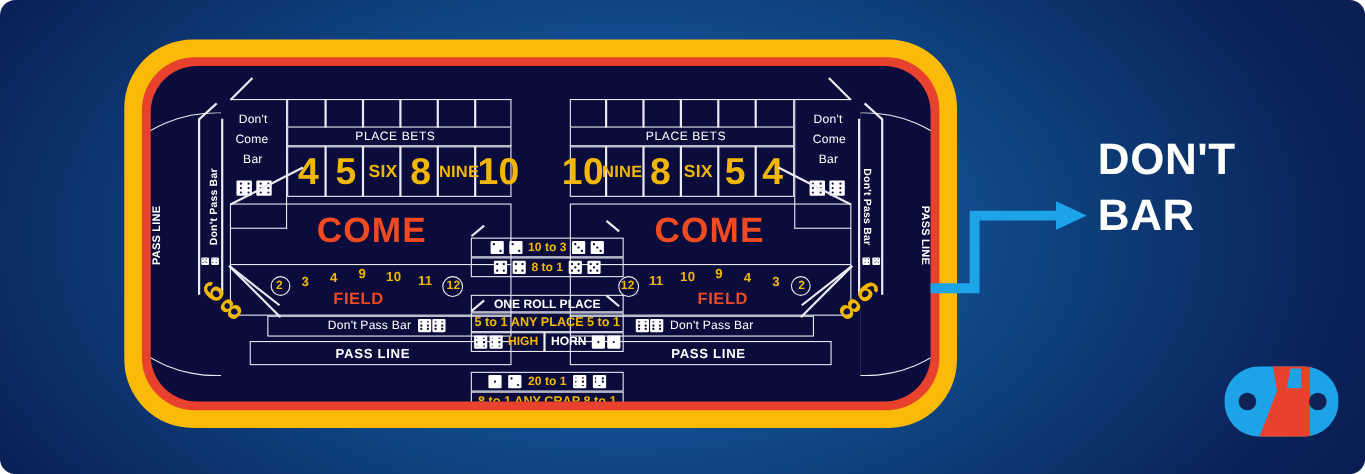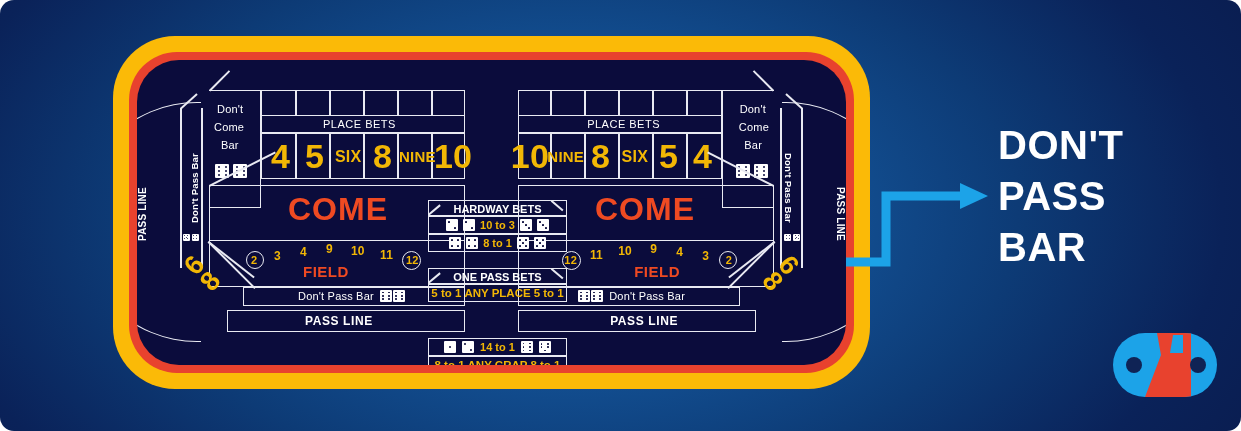--- a/index.html
+++ b/index.html
@@ -349,21 +349,20 @@
               <i style="width:1.6px;height:1.6px;left:8px;top:8.4px;"></i>
             </span>
           </div>
 
           <div style="position:absolute; left:90px; top:250px; width:238px; height:22px; border:1.6px solid #E9EAF2;"></div>
           <div class="lbl unflip" style="left:168px; top:255px; font-size:12px; font-weight:bold; letter-spacing:.6px;">PASS LINE</div>
         </div>
 
         <div style="position:absolute; left:288px; top:140px; width:145px; height:190px;">
 
-          <div class="prop-title-box" style="left:3px; top:0; width:139px; height:16px; font-size:11px; font-weight:bold; padding-top:2px;">HARDWAY BETS</div>
           <div class="ln" style="left:3px; top:14px; width:15px; height:1.6px; transform:rotate(-40deg); transform-origin:left top;"></div>
           <div class="ln" style="left:127px; top:0px; width:15px; height:1.6px; transform:rotate(40deg); transform-origin:left top;"></div>
 
           <div class="prop-row" style="left:3px; top:16px; width:139px; height:18px; font-size:11px; font-weight:bold; gap:5px;">
             <span class="die" style="width:12px;height:12px;">
               <i style="width:1.7px;height:1.7px;left:2px;top:2px;"></i>
               <i style="width:1.7px;height:1.7px;left:8.2px;top:8.2px;"></i>
             </span>
             <span class="die" style="width:12px;height:12px;">
               <i style="width:1.7px;height:1.7px;left:2px;top:2px;"></i>
@@ -405,50 +404,77 @@
             </span>
             <span class="die" style="width:12px;height:12px;">
               <i style="width:1.7px;height:1.7px;left:2px;top:2px;"></i>
               <i style="width:1.7px;height:1.7px;left:8.2px;top:2px;"></i>
               <i style="width:1.7px;height:1.7px;left:5.1px;top:5.1px;"></i>
               <i style="width:1.7px;height:1.7px;left:2px;top:8.2px;"></i>
               <i style="width:1.7px;height:1.7px;left:8.2px;top:8.2px;"></i>
             </span>
           </div>
 
-          <div class="prop-title-box" style="left:3px; top:68px; width:139px; height:16px; font-size:11px; font-weight:bold; padding-top:2px;">ONE PASS BETS</div>
+          <div class="prop-title-box" style="left:3px; top:68px; width:139px; height:16px; font-size:11px; font-weight:bold; padding-top:2px;">ONE ROLL PLACE</div>
           <div class="ln" style="left:3px; top:82px; width:15px; height:1.6px; transform:rotate(-40deg); transform-origin:left top;"></div>
           <div class="ln" style="left:127px; top:68px; width:15px; height:1.6px; transform:rotate(40deg); transform-origin:left top;"></div>
 
           <div class="prop-row" style="left:3px; top:84px; width:139px; height:18px; font-size:11.5px; font-weight:bold; gap:3px;">
             <span>5 to 1</span>
             <span>ANY PLACE</span>
             <span>5 to 1</span>
           </div>
 
-
-
-          <div class="prop-row" style="left:3px; top:138px; width:139px; height:18px; font-size:11px; font-weight:bold; gap:6px;">
-            <span class="die" style="width:12px;height:12px;">
-              <i style="width:2px;height:2px;left:5px;top:5px;"></i>
-            </span>
-            <span class="die" style="width:12px;height:12px;">
-              <i style="width:1.8px;height:1.8px;left:2.2px;top:2.2px;"></i>
-              <i style="width:1.8px;height:1.8px;left:8.2px;top:8.2px;"></i>
-            </span>
-            <span>14 to 1</span>
+          <div class="prop-row" style="left:3px; top:102px; width:139px; height:18px; font-size:11px; font-weight:bold; gap:2px;">
             <span class="die" style="width:12px;height:12px;">
               <i style="width:1.5px;height:1.5px;left:2px;top:1.8px;"></i>
               <i style="width:1.5px;height:1.5px;left:8.4px;top:1.8px;"></i>
               <i style="width:1.5px;height:1.5px;left:2px;top:5.2px;"></i>
               <i style="width:1.5px;height:1.5px;left:8.4px;top:5.2px;"></i>
               <i style="width:1.5px;height:1.5px;left:2px;top:8.6px;"></i>
               <i style="width:1.5px;height:1.5px;left:8.4px;top:8.6px;"></i>
             </span>
             <span class="die" style="width:12px;height:12px;">
+              <i style="width:1.5px;height:1.5px;left:2px;top:1.8px;"></i>
+              <i style="width:1.5px;height:1.5px;left:8.4px;top:1.8px;"></i>
+              <i style="width:1.5px;height:1.5px;left:2px;top:5.2px;"></i>
+              <i style="width:1.5px;height:1.5px;left:8.4px;top:5.2px;"></i>
+              <i style="width:1.5px;height:1.5px;left:2px;top:8.6px;"></i>
+              <i style="width:1.5px;height:1.5px;left:8.4px;top:8.6px;"></i>
+            </span>
+            <span style="padding:0 3px;">HIGH</span>
+            <span style="width:1.6px;height:18px;background:#E9EAF2;display:inline-block;"></span>
+            <span style="padding:0 3px; color:#fff;">HORN</span>
+            <span class="die" style="width:12px;height:12px;">
+              <i style="width:2px;height:2px;left:5px;top:5px;"></i>
+            </span>
+            <span class="die" style="width:12px;height:12px;">
+              <i style="width:2px;height:2px;left:5px;top:5px;"></i>
+            </span>
+          </div>
+
+
+          <div class="prop-row" style="left:3px; top:138px; width:139px; height:18px; font-size:11px; font-weight:bold; gap:6px;">
+            <span class="die" style="width:12px;height:12px;">
+              <i style="width:2px;height:2px;left:5px;top:5px;"></i>
+            </span>
+            <span class="die" style="width:12px;height:12px;">
+              <i style="width:1.8px;height:1.8px;left:2.2px;top:2.2px;"></i>
+              <i style="width:1.8px;height:1.8px;left:8.2px;top:8.2px;"></i>
+            </span>
+            <span>20 to 1</span>
+            <span class="die" style="width:12px;height:12px;">
+              <i style="width:1.5px;height:1.5px;left:2px;top:1.8px;"></i>
+              <i style="width:1.5px;height:1.5px;left:8.4px;top:1.8px;"></i>
+              <i style="width:1.5px;height:1.5px;left:2px;top:5.2px;"></i>
+              <i style="width:1.5px;height:1.5px;left:8.4px;top:5.2px;"></i>
+              <i style="width:1.5px;height:1.5px;left:2px;top:8.6px;"></i>
+              <i style="width:1.5px;height:1.5px;left:8.4px;top:8.6px;"></i>
+            </span>
+            <span class="die" style="width:12px;height:12px;">
               <i style="width:1.5px;height:1.5px;left:2px;top:2px;"></i>
               <i style="width:1.5px;height:1.5px;left:8.4px;top:2px;"></i>
               <i style="width:1.5px;height:1.5px;left:2px;top:5.2px;"></i>
               <i style="width:1.5px;height:1.5px;left:8.4px;top:5.2px;"></i>
               <i style="width:1.5px;height:1.5px;left:5.2px;top:8.6px;"></i>
             </span>
           </div>
 
           <div class="prop-row" style="left:3px; top:156px; width:139px; height:18px; font-size:11.5px; font-weight:bold; gap:3px;">
             <span>8 to 1</span>
@@ -461,21 +487,20 @@
     </div>
   </div>
 
   <svg id="callout-arrow" width="146" height="92" viewBox="0 0 146 92">
     <path d="M -120 80 L 40 80 L 40 14 L 118 14" stroke="#1CA3E8" stroke-width="9" fill="none" stroke-linejoin="miter" stroke-linecap="butt"></path>
     <path d="M 114 1 L 142 14 L 114 27 Z" fill="#1CA3E8"></path>
   </svg>
 
   <div id="callout-text">
     <div>DON'T</div>
-    <div>PASS</div>
     <div>BAR</div>
   </div>
 
   <svg id="logo" viewBox="0 0 104 64">
     <defs>
       <clipPath id="pillclip">
           <rect x="0" y="0" width="104" height="64" rx="32" ry="32"></rect>
         </clipPath>
     </defs>
     <g clip-path="url(#pillclip)">

